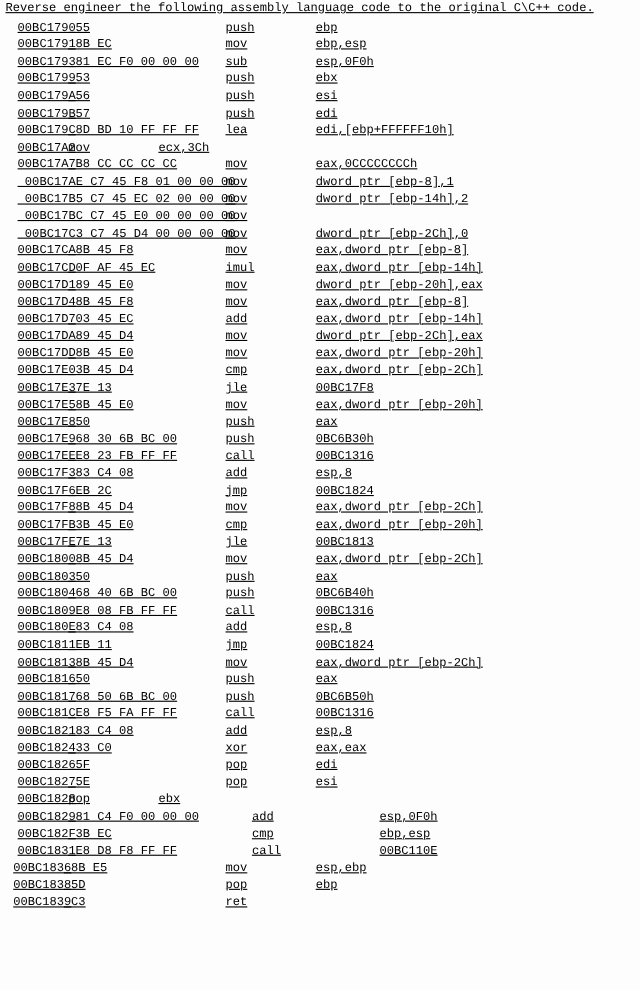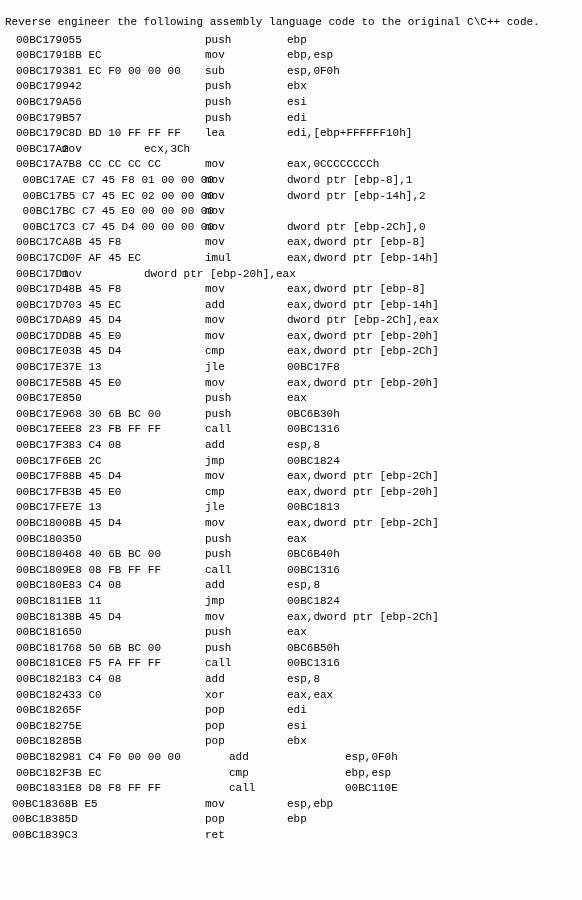--- a/index.html
+++ b/index.html
@@ -11,21 +11,22 @@
       font-family: Consolas, 'Courier New', monospace;
       font-size: 11px;
       background: #fdfdfd;
       width: 582px;
       height: 900px;
       overflow: hidden;
       line-height: 15.6px;
       color: #000;
     }
     .container {
-      padding: 15px 4px;
+      padding: 1px 4px;
+      text-decoration: underline;
     }
     .title {
       font-size: 11px;
       margin-bottom: 2px;
       padding-left: 1px;
       white-space: nowrap;
     }
     .line {
       display: flex;
       white-space: pre;
@@ -65,33 +66,33 @@
   </style>
 </head>
 <body>
 
 <div class="container">
   <div class="title">Reverse engineer the following assembly language code to the original C\C++ code.</div>
   <div id="code-lines">
       <div class="line group1"><span class="addr">00BC1790</span><span class="bytes"> 55</span><span class="mnem">push</span><span class="operands">ebp</span></div>
       <div class="line group1"><span class="addr">00BC1791</span><span class="bytes"> 8B EC</span><span class="mnem">mov</span><span class="operands">ebp,esp</span></div>
       <div class="line group1"><span class="addr">00BC1793</span><span class="bytes"> 81 EC F0 00 00 00</span><span class="mnem">sub</span><span class="operands">esp,0F0h</span></div>
-      <div class="line group1"><span class="addr">00BC1799</span><span class="bytes"> 42</span><span class="mnem">push</span><span class="operands">ebx</span></div>
+      <div class="line group1"><span class="addr">00BC1799</span><span class="bytes"> 53</span><span class="mnem">push</span><span class="operands">ebx</span></div>
       <div class="line group1"><span class="addr">00BC179A</span><span class="bytes"> 56</span><span class="mnem">push</span><span class="operands">esi</span></div>
       <div class="line group1"><span class="addr">00BC179B</span><span class="bytes"> 57</span><span class="mnem">push</span><span class="operands">edi</span></div>
       <div class="line group1"><span class="addr">00BC179C</span><span class="bytes"> 8D BD 10 FF FF FF</span><span class="mnem">lea</span><span class="operands">edi,[ebp+FFFFFF10h]</span></div>
       <div class="line group1"><span class="addr">00BC17A2</span><span class="mnem">mov</span><span class="operands">ecx,3Ch</span></div>
       <div class="line group1"><span class="addr">00BC17A7</span><span class="bytes"> B8 CC CC CC CC</span><span class="mnem">mov</span><span class="operands">eax,0CCCCCCCCh</span></div>
       <div class="line group2"><span class="addr"></span><span class="bytes"> 00BC17AE C7 45 F8 01 00 00 00</span><span class="mnem">mov</span><span class="operands">dword ptr [ebp-8],1</span></div>
       <div class="line group2"><span class="addr"></span><span class="bytes"> 00BC17B5 C7 45 EC 02 00 00 00</span><span class="mnem">mov</span><span class="operands">dword ptr [ebp-14h],2</span></div>
       <div class="line group2"><span class="addr"></span><span class="bytes"> 00BC17BC C7 45 E0 00 00 00 00</span><span class="mnem">mov</span></div>
       <div class="line group2"><span class="addr"></span><span class="bytes"> 00BC17C3 C7 45 D4 00 00 00 00</span><span class="mnem">mov</span><span class="operands">dword ptr [ebp-2Ch],0</span></div>
       <div class="line group1"><span class="addr">00BC17CA</span><span class="bytes"> 8B 45 F8</span><span class="mnem">mov</span><span class="operands">eax,dword ptr [ebp-8]</span></div>
       <div class="line group1"><span class="addr">00BC17CD</span><span class="bytes"> 0F AF 45 EC</span><span class="mnem">imul</span><span class="operands">eax,dword ptr [ebp-14h]</span></div>
-      <div class="line group1"><span class="addr">00BC17D1</span><span class="mnem">mov</span><span class="operands">dword ptr [ebp-20h],eax</span></div>
+      <div class="line group1"><span class="addr">00BC17D1</span><span class="bytes"> 89 45 E0</span><span class="mnem">mov</span><span class="operands">dword ptr [ebp-20h],eax</span></div>
       <div class="line group1"><span class="addr">00BC17D4</span><span class="bytes"> 8B 45 F8</span><span class="mnem">mov</span><span class="operands">eax,dword ptr [ebp-8]</span></div>
       <div class="line group1"><span class="addr">00BC17D7</span><span class="bytes"> 03 45 EC</span><span class="mnem">add</span><span class="operands">eax,dword ptr [ebp-14h]</span></div>
       <div class="line group1"><span class="addr">00BC17DA</span><span class="bytes"> 89 45 D4</span><span class="mnem">mov</span><span class="operands">dword ptr [ebp-2Ch],eax</span></div>
       <div class="line group1"><span class="addr">00BC17DD</span><span class="bytes"> 8B 45 E0</span><span class="mnem">mov</span><span class="operands">eax,dword ptr [ebp-20h]</span></div>
       <div class="line group1"><span class="addr">00BC17E0</span><span class="bytes"> 3B 45 D4</span><span class="mnem">cmp</span><span class="operands">eax,dword ptr [ebp-2Ch]</span></div>
       <div class="line group1"><span class="addr">00BC17E3</span><span class="bytes"> 7E 13</span><span class="mnem">jle</span><span class="operands">00BC17F8</span></div>
       <div class="line group1"><span class="addr">00BC17E5</span><span class="bytes"> 8B 45 E0</span><span class="mnem">mov</span><span class="operands">eax,dword ptr [ebp-20h]</span></div>
       <div class="line group1"><span class="addr">00BC17E8</span><span class="bytes"> 50</span><span class="mnem">push</span><span class="operands">eax</span></div>
       <div class="line group1"><span class="addr">00BC17E9</span><span class="bytes"> 68 30 6B BC 00</span><span class="mnem">push</span><span class="operands">0BC6B30h</span></div>
       <div class="line group1"><span class="addr">00BC17EE</span><span class="bytes"> E8 23 FB FF FF</span><span class="mnem">call</span><span class="operands">00BC1316</span></div>
@@ -107,21 +108,21 @@
       <div class="line group1"><span class="addr">00BC180E</span><span class="bytes"> 83 C4 08</span><span class="mnem">add</span><span class="operands">esp,8</span></div>
       <div class="line group1"><span class="addr">00BC1811</span><span class="bytes"> EB 11</span><span class="mnem">jmp</span><span class="operands">00BC1824</span></div>
       <div class="line group1"><span class="addr">00BC1813</span><span class="bytes"> 8B 45 D4</span><span class="mnem">mov</span><span class="operands">eax,dword ptr [ebp-2Ch]</span></div>
       <div class="line group1"><span class="addr">00BC1816</span><span class="bytes"> 50</span><span class="mnem">push</span><span class="operands">eax</span></div>
       <div class="line group1"><span class="addr">00BC1817</span><span class="bytes"> 68 50 6B BC 00</span><span class="mnem">push</span><span class="operands">0BC6B50h</span></div>
       <div class="line group1"><span class="addr">00BC181C</span><span class="bytes"> E8 F5 FA FF FF</span><span class="mnem">call</span><span class="operands">00BC1316</span></div>
       <div class="line group1"><span class="addr">00BC1821</span><span class="bytes"> 83 C4 08</span><span class="mnem">add</span><span class="operands">esp,8</span></div>
       <div class="line group1"><span class="addr">00BC1824</span><span class="bytes"> 33 C0</span><span class="mnem">xor</span><span class="operands">eax,eax</span></div>
       <div class="line group1"><span class="addr">00BC1826</span><span class="bytes"> 5F</span><span class="mnem">pop</span><span class="operands">edi</span></div>
       <div class="line group1"><span class="addr">00BC1827</span><span class="bytes"> 5E</span><span class="mnem">pop</span><span class="operands">esi</span></div>
-      <div class="line group1"><span class="addr">00BC1828</span><span class="bytes"> 5B</span><span class="mnem">pop</span><span class="operands">ebx</span></div>
+      <div class="line group1"><span class="addr">00BC1828</span><span class="mnem">pop</span><span class="operands">ebx</span></div>
       <div class="line group3"><span class="addr">00BC1829</span><span class="bytes"> 81 C4 F0 00 00 00</span><span class="mnem">add</span><span class="operands">esp,0F0h</span></div>
       <div class="line group3"><span class="addr">00BC182F</span><span class="bytes"> 3B EC</span><span class="mnem">cmp</span><span class="operands">ebp,esp</span></div>
       <div class="line group3"><span class="addr">00BC1831</span><span class="bytes"> E8 D8 F8 FF FF</span><span class="mnem">call</span><span class="operands">00BC110E</span></div>
       <div class="line group4"><span class="addr">00BC1836</span><span class="bytes"> 8B E5</span><span class="mnem">mov</span><span class="operands">esp,ebp</span></div>
       <div class="line group4"><span class="addr">00BC1838</span><span class="bytes"> 5D</span><span class="mnem">pop</span><span class="operands">ebp</span></div>
       <div class="line group4"><span class="addr">00BC1839</span><span class="bytes"> C3</span><span class="mnem">ret</span><span class="operands"></span></div>
     </div>
 </div>
 
 </body></html>

